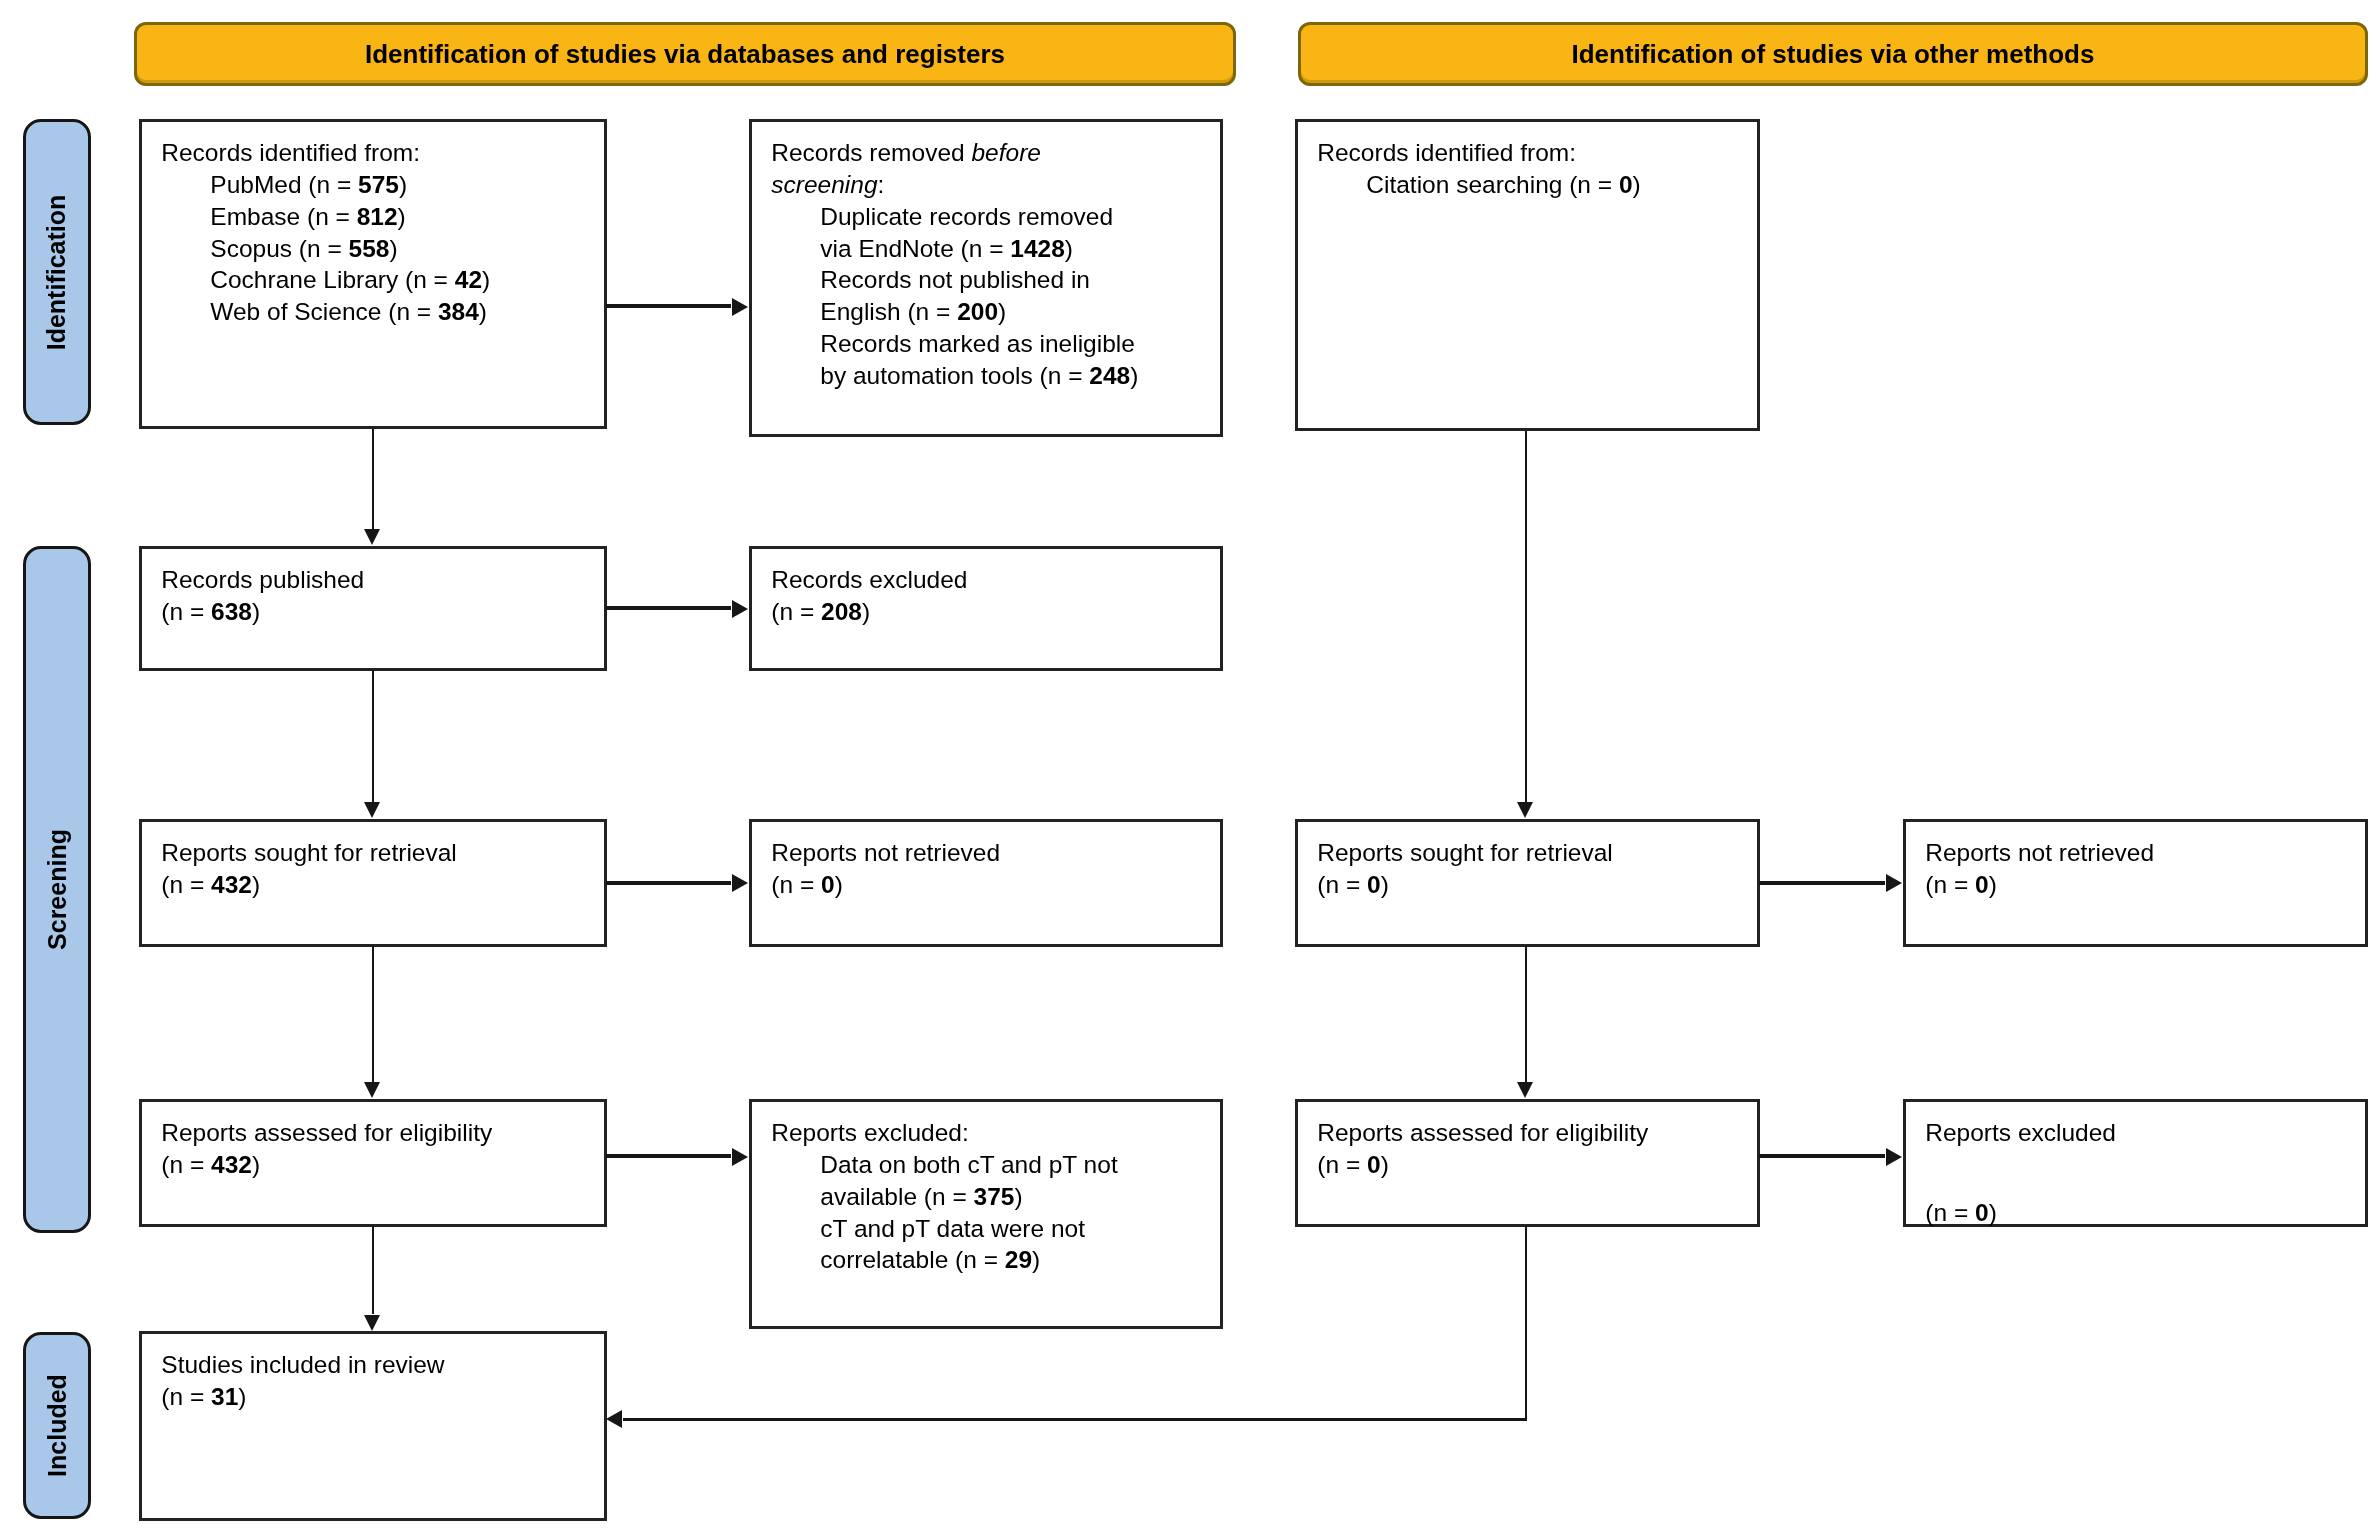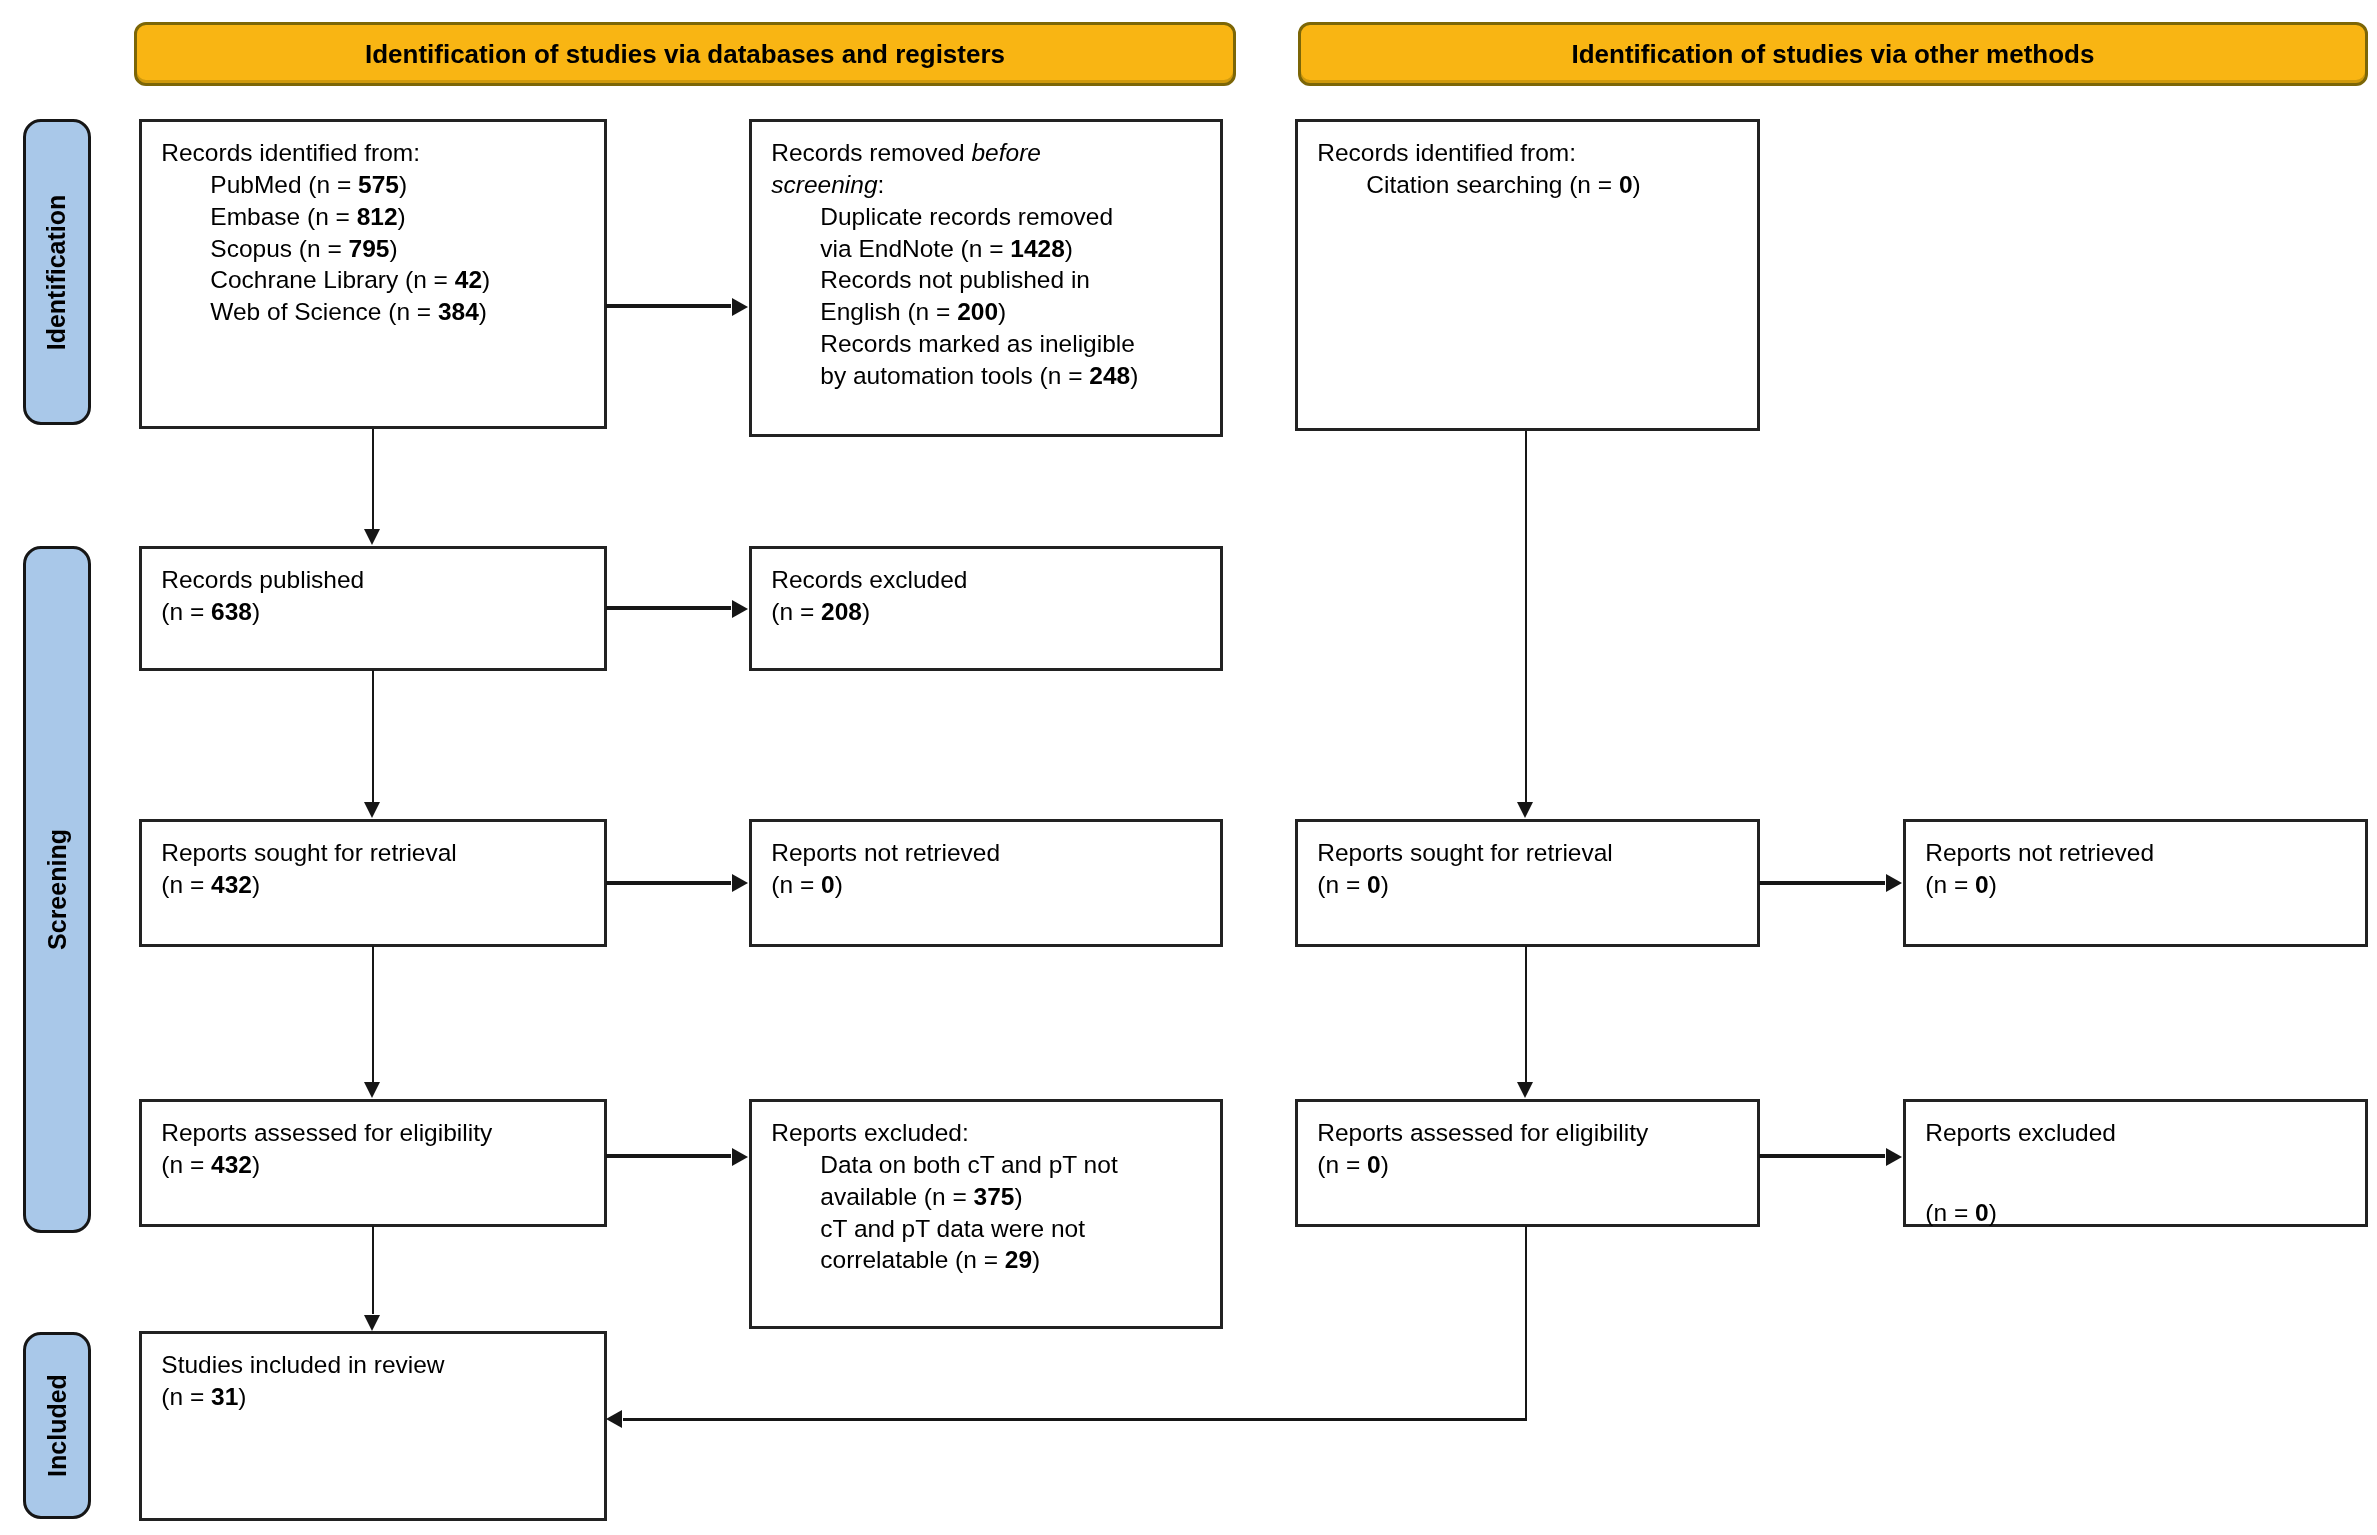--- a/index.html
+++ b/index.html
@@ -63,21 +63,21 @@
     <span>Screening</span>
   </div>
   <div class="stage" style="left:23px;top:1332px;width:68px;height:187px;">
     <span>Included</span>
   </div>
 
   <div class="box" style="left:139px;top:119px;width:468px;height:310px;">
       <div class="box-line"><span>Records identified from:</span></div>
       <div class="box-line indent"><span>PubMed (n = </span><span class="b">575</span><span>)</span></div>
       <div class="box-line indent"><span>Embase (n = </span><span class="b">812</span><span>)</span></div>
-      <div class="box-line indent"><span>Scopus (n = </span><span class="b">795</span><span>)</span></div>
+      <div class="box-line indent"><span>Scopus (n = </span><span class="b">558</span><span>)</span></div>
       <div class="box-line indent"><span>Cochrane Library (n = </span><span class="b">42</span><span>)</span></div>
       <div class="box-line indent"><span>Web of Science (n = </span><span class="b">384</span><span>)</span></div>
     </div>
   <div class="box" style="left:749px;top:119px;width:474px;height:318px;">
       <div class="box-line"><span>Records removed </span><span class="i">before</span></div>
       <div class="box-line"><span class="i">screening</span><span>:</span></div>
       <div class="box-line indent"><span>Duplicate records removed</span></div>
       <div class="box-line indent"><span>via EndNote (n = </span><span class="b">1428</span><span>)</span></div>
       <div class="box-line indent"><span>Records not published in</span></div>
       <div class="box-line indent"><span>English (n = </span><span class="b">200</span><span>)</span></div>

